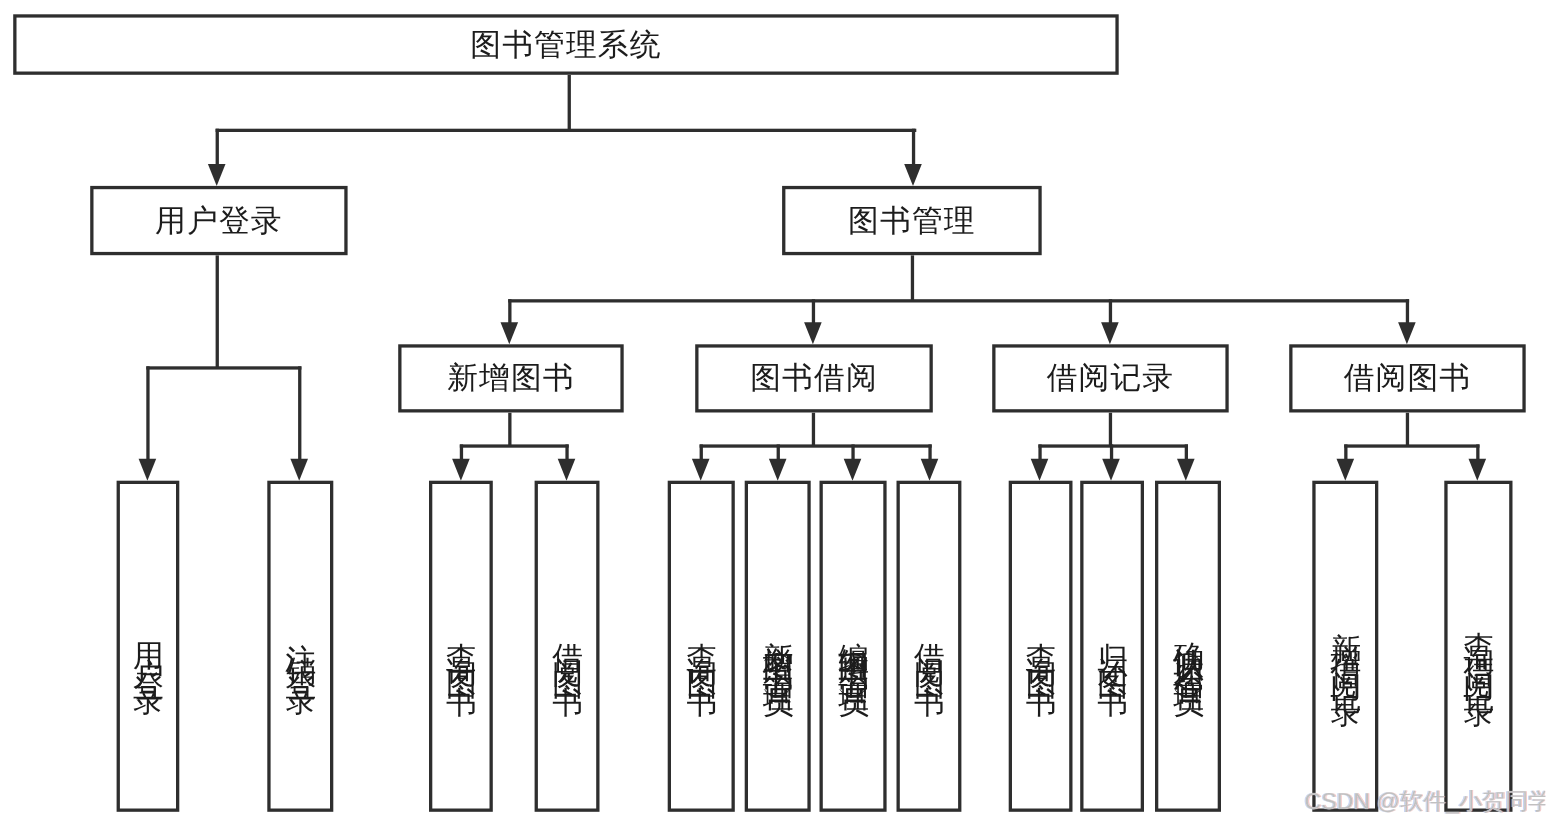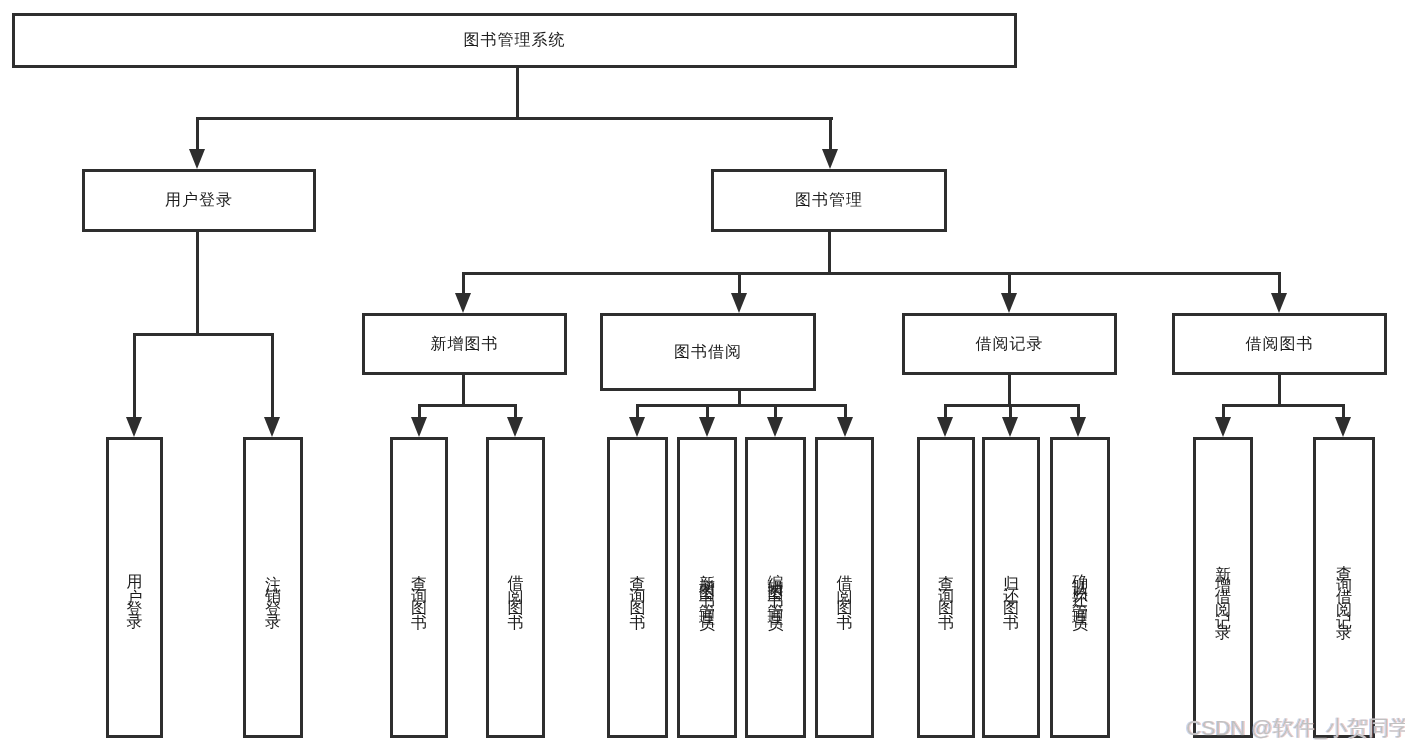--- a/index.html
+++ b/index.html
@@ -12,21 +12,21 @@
   #canvas{
     position:relative;width:1405px;height:747px;background:var(--bg);
     overflow:hidden;font-family:"Liberation Sans","DejaVu Sans",sans-serif;
     color:var(--text);
   }
   .box{
     position:absolute;box-sizing:border-box;border:3px solid var(--line);
     background:var(--bg);display:flex;align-items:center;justify-content:center;
   }
   .box .lbl{
-    font-size:16px;letter-spacing:1px;color:var(--text);white-space:nowrap;
+    font-size:28px;letter-spacing:1px;color:var(--text);white-space:nowrap;
   }
   .box.v .lbl{
     writing-mode:vertical-rl;text-orientation:mixed;
     letter-spacing:13px;line-height:1;white-space:normal;
   }
   .box.v.long .lbl{letter-spacing:6px;}
   .box.v.med .lbl{letter-spacing:12px;}
   .ln{position:absolute;background:var(--line);}
   .ar{
     position:absolute;width:0;height:0;
@@ -111,21 +111,21 @@
   <div class="box" style="left:82px;top:169px;width:234px;height:63px">
     <span class="lbl">用户登录</span>
   </div>
   <div class="box" style="left:711px;top:169px;width:236px;height:63px">
     <span class="lbl">图书管理</span>
   </div>
 
   <div class="box" style="left:362px;top:313px;width:205px;height:62px">
     <span class="lbl">新增图书</span>
   </div>
-  <div class="box" style="left:600px;top:313px;width:216px;height:78px">
+  <div class="box" style="left:632px;top:313px;width:216px;height:62px">
     <span class="lbl">图书借阅</span>
   </div>
   <div class="box" style="left:902px;top:313px;width:215px;height:62px">
     <span class="lbl">借阅记录</span>
   </div>
   <div class="box" style="left:1172px;top:313px;width:215px;height:62px">
     <span class="lbl">借阅图书</span>
   </div>
 
   <div class="box v" style="left:106px;top:437px;width:57px;height:301px">

